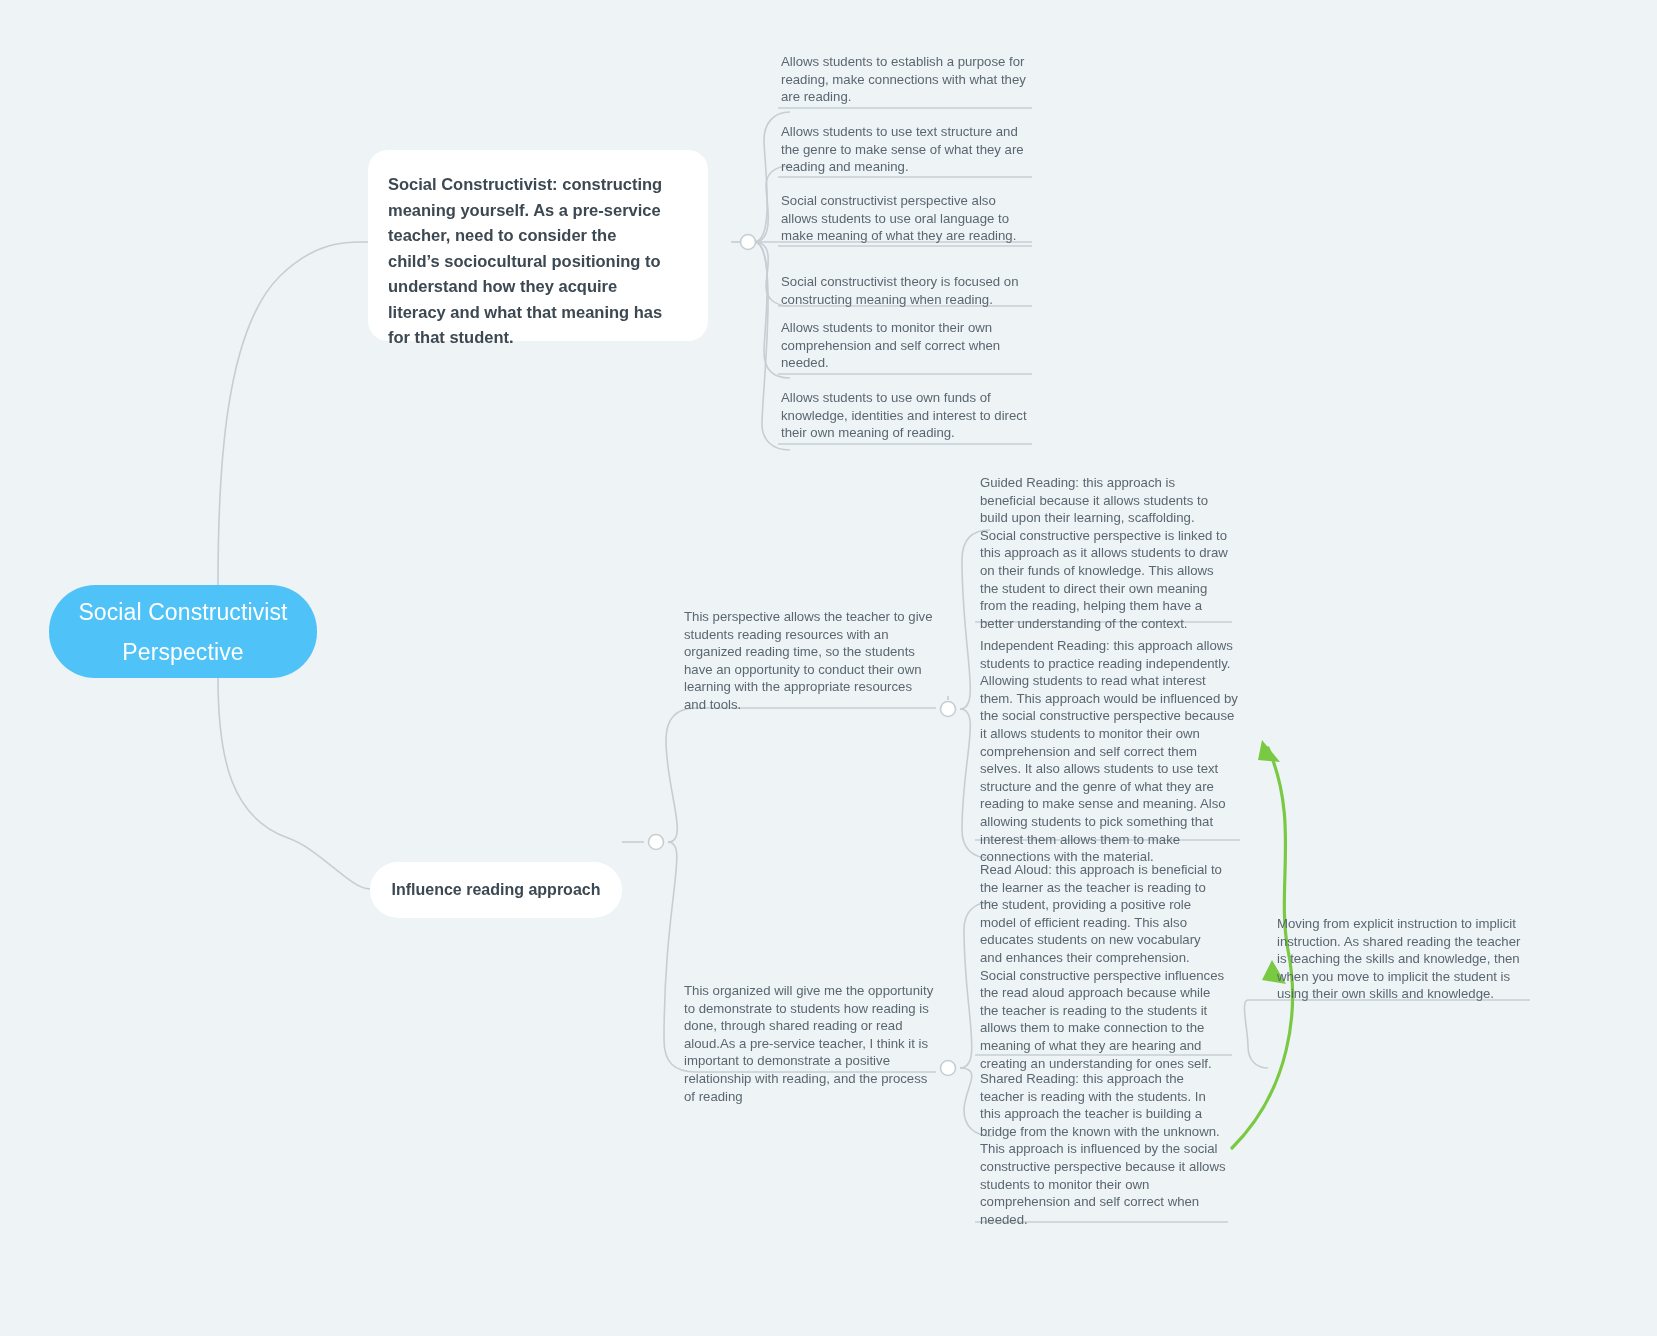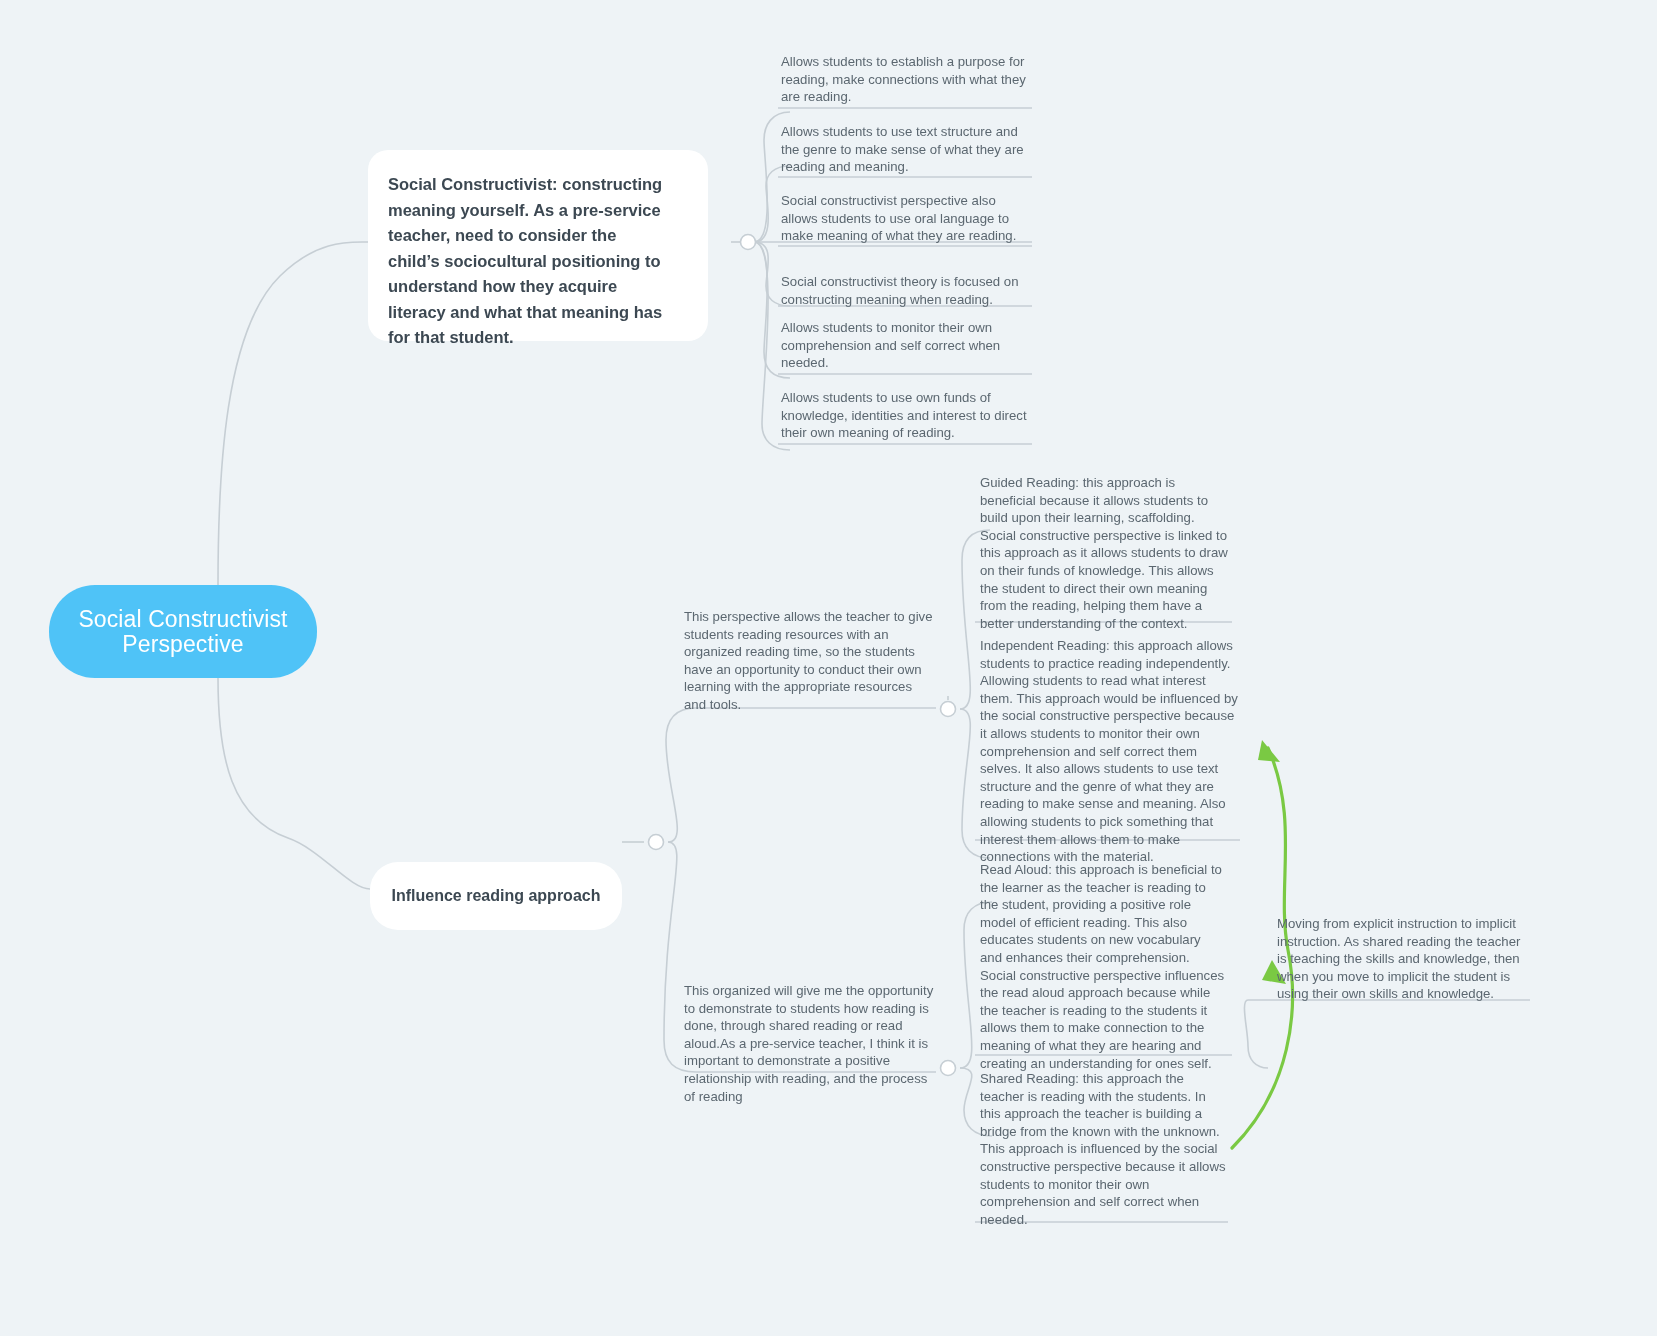--- a/index.html
+++ b/index.html
@@ -11,35 +11,35 @@
     -webkit-font-smoothing:antialiased;
   }
   #canvas{position:absolute;inset:0;width:1657px;height:1336px;}
   svg.wires{position:absolute;left:0;top:0;width:1657px;height:1336px;pointer-events:none;}
 
   
   .center-node{
     position:absolute;left:49px;top:585px;width:268px;height:93px;
     background:#4FC3F7;border-radius:46px;
     display:flex;align-items:center;justify-content:center;text-align:center;
-    color:#ffffff;font-size:23px;line-height:25px;letter-spacing:.1px;
+    color:#ffffff;font-size:23px;line-height:40px;letter-spacing:.1px;
     box-sizing:border-box;padding:0 14px;
   }
 
   
   .card-main{
     position:absolute;left:368px;top:150px;width:340px;height:191px;
     background:#ffffff;border-radius:20px;box-sizing:border-box;
     padding:22px 40px 0 20px;
   }
   .card-main .txt{
     font-size:16.5px;line-height:25.5px;font-weight:bold;color:#3c4852;
   }
   .pill-node{
-    position:absolute;left:370px;top:862px;width:252px;height:68px;
+    position:absolute;left:370px;top:862px;width:252px;height:56px;
     background:#ffffff;border-radius:28px;
     display:flex;align-items:center;justify-content:center;
     font-size:16px;font-weight:bold;color:#3c4852;
     box-sizing:border-box;padding:16px 16px;text-align:center;
   }
 
   
   .leaf{
     position:absolute;box-sizing:border-box;
     font-size:13.2px;line-height:17.6px;color:#5b6770;

